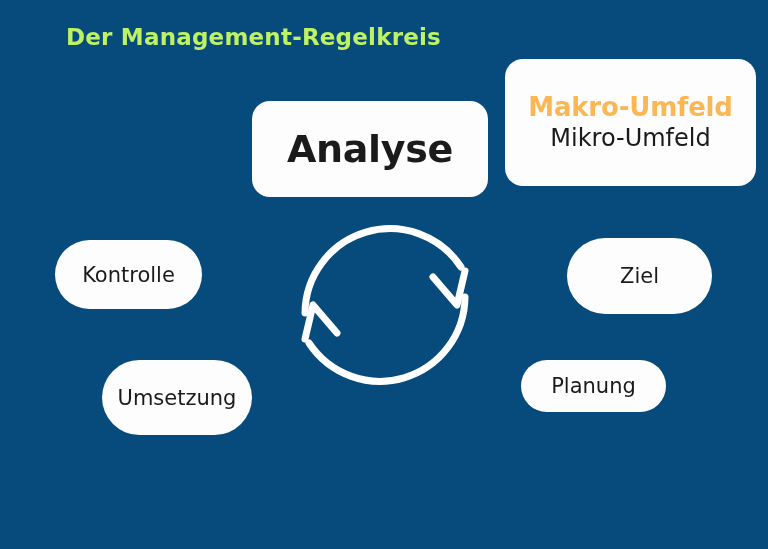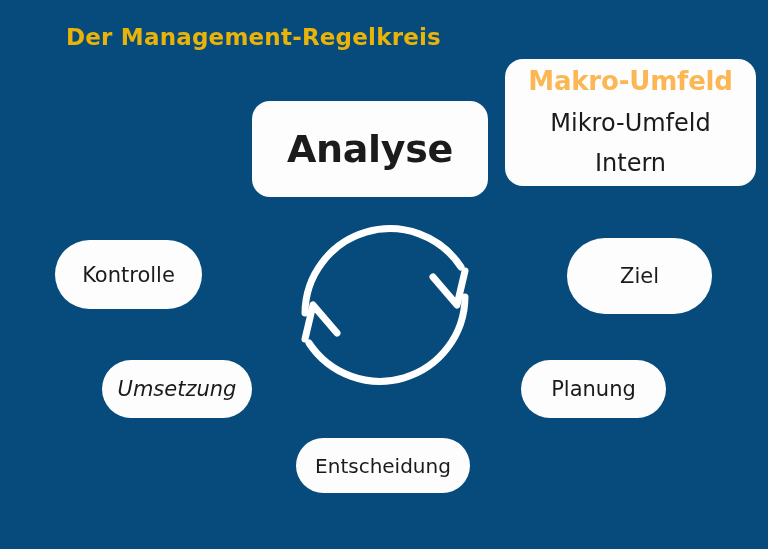--- a/index.html
+++ b/index.html
@@ -14,21 +14,21 @@
     position: relative;
     width: 768px;
     height: 549px;
     background: #064B7C;
     overflow: hidden;
   }
   .title {
     position: absolute;
     left: 66px;
     top: 24px;
-    color: #eab308;
+    color: #bef264;
     font-family: "DejaVu Sans", sans-serif;
     font-size: 23px;
     font-weight: 600;
     letter-spacing: 0.2px;
     white-space: nowrap;
   }
   .node {
     position: absolute;
     background: #fdfdfd;
     display: flex;
@@ -61,40 +61,39 @@
     margin-top: 19px;
   }
   
   #node-umfeld {
     left: 505px;
     top: 59px;
     width: 251px;
     height: 127px;
     padding: 8px 10px;
     line-height: 1.22;
-    gap: 11px;
   }
   #node-umfeld .line-accent {
     font-size: 26px;
     font-weight: 700;
     color: #FBB754;
     letter-spacing: -0.2px;
   }
   #node-umfeld .line-plain {
     font-size: 24px;
     font-weight: 400;
     color: #1b1b1b;
     text-align: right;
   }
   
   #node-kontrolle    { left: 55px;  top: 240px; width: 147px; height: 69px; }
-  #node-umsetzung    { left: 102px; top: 360px; width: 150px; height: 58px; font-style: italic; }
+  #node-umsetzung    { left: 102px; top: 360px; width: 150px; height: 75px; }
   #node-entscheidung { left: 296px; top: 438px; width: 174px; height: 55px; font-size: 20px; }
   #node-ziel         { left: 567px; top: 238px; width: 145px; height: 76px; }
-  #node-planung      { left: 521px; top: 360px; width: 145px; height: 58px; }
+  #node-planung      { left: 521px; top: 360px; width: 145px; height: 52px; }
 
   #cycle-icon {
     position: absolute;
     left: 285px;
     top: 205px;
     width: 200px;
     height: 200px;
   }
 </style>
 </head>
@@ -104,34 +103,30 @@
 
   <div class="title">Der Management-Regelkreis</div>
 
   <div class="node card" id="node-analyse">
     <span>Analyse</span>
   </div>
 
   <div class="node card" id="node-umfeld">
     <span class="line-accent">Makro-Umfeld</span>
     <span class="line-plain">Mikro-Umfeld</span>
-    <span class="line-plain">Intern</span>
   </div>
 
   <div class="node pill" id="node-kontrolle">
     <span>Kontrolle</span>
   </div>
 
   <div class="node pill" id="node-umsetzung">
     <span>Umsetzung</span>
   </div>
 
-  <div class="node pill" id="node-entscheidung">
-    <span>Entscheidung</span>
-  </div>
 
   <div class="node pill" id="node-planung">
     <span>Planung</span>
   </div>
 
   <div class="node pill" id="node-ziel">
     <span>Ziel</span>
   </div>
 
   <svg id="cycle-icon" viewBox="0 0 200 200">

